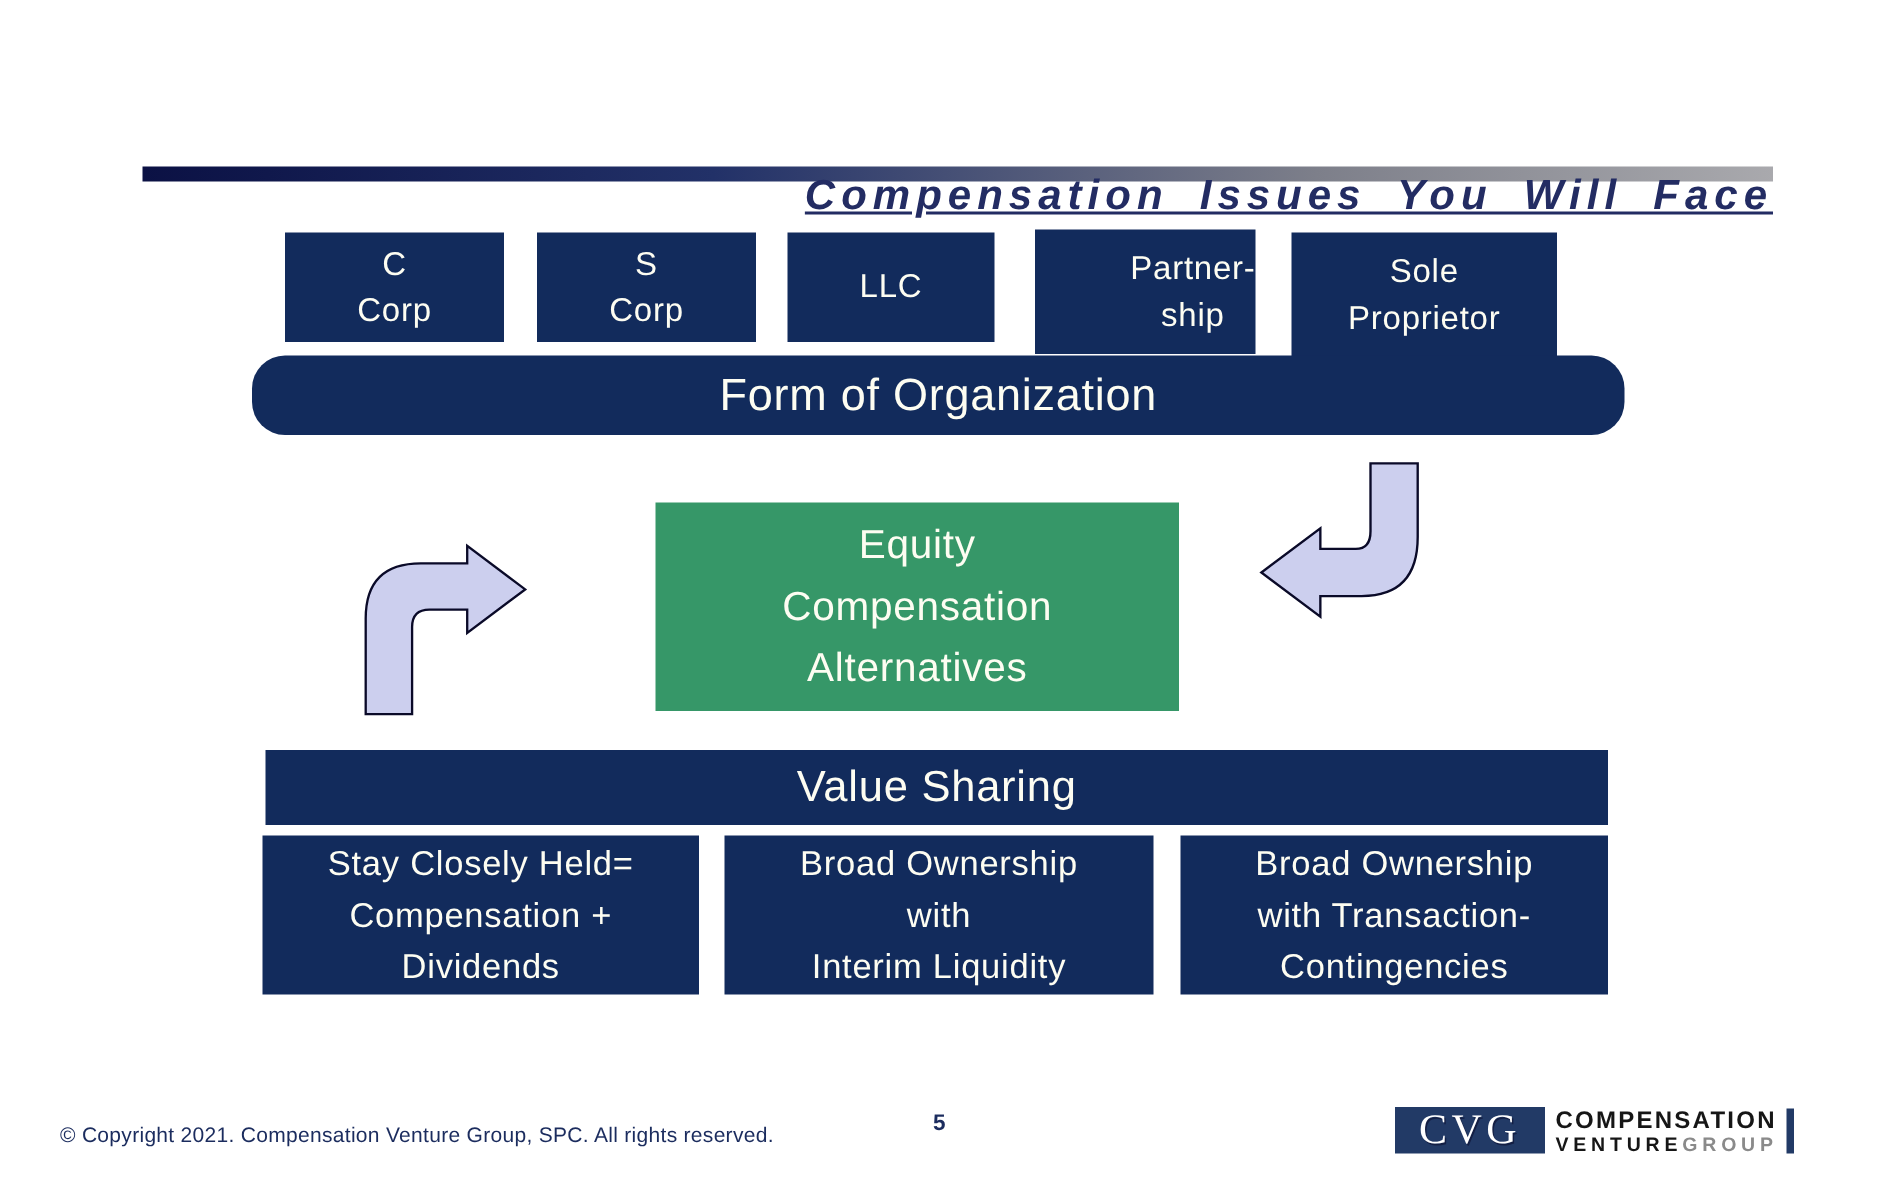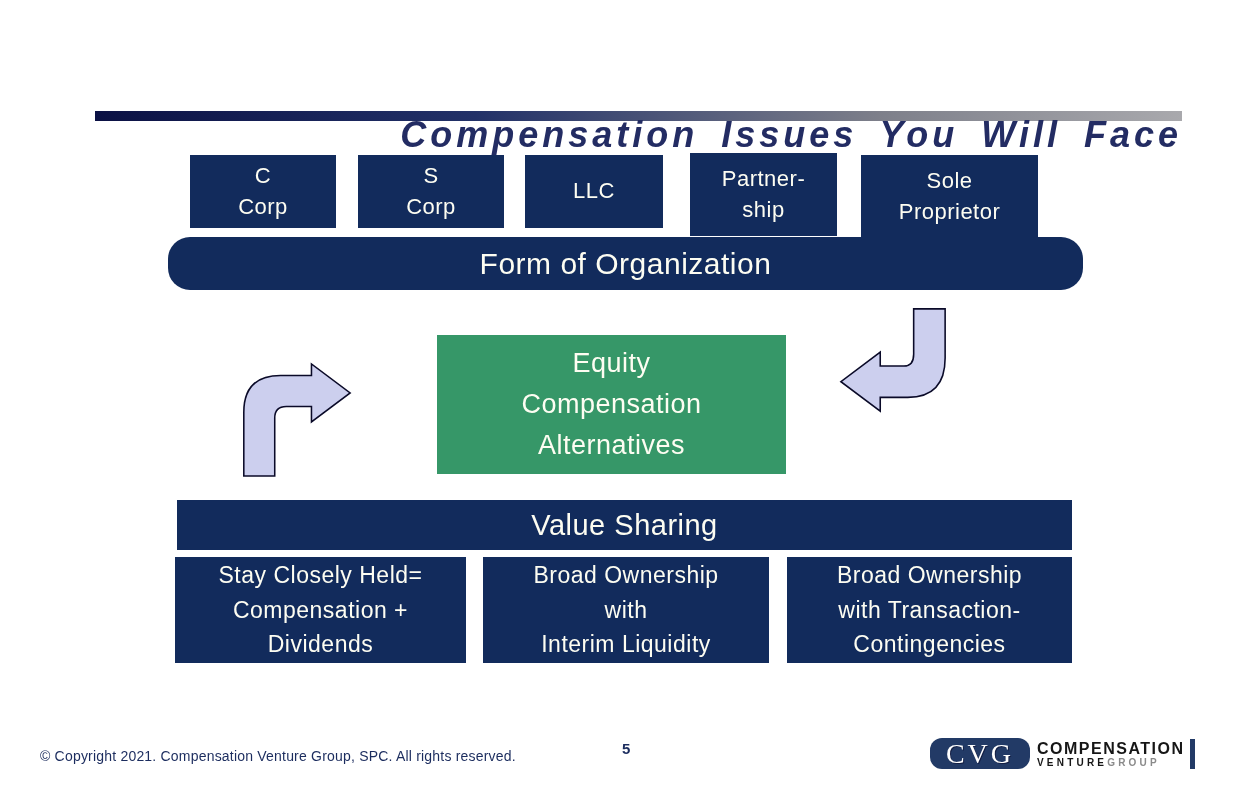--- a/index.html
+++ b/index.html
@@ -12,39 +12,40 @@
   }
   
   .accent-bar{
     position:absolute;left:95px;top:111px;width:1087px;height:10px;
     background:linear-gradient(to right,#0B1144 0%,#223168 35%,#7d7f8a 72%,#a9a9ad 100%);
   }
   
   .slide-title{
     position:absolute;top:114px;left:0;right:76px;margin:0;
     text-align:right;
-    font-size:36px;font-weight:bold;font-style:italic;
+    font-size:28px;font-weight:bold;font-style:italic;
     letter-spacing:4px;word-spacing:9px;
     color:#232C63;
     white-space:nowrap;
+    text-decoration:underline;
   }
   
   .navy-box{
     position:absolute;
     background:#122B5C;
     color:#FDFDF2;
     display:flex;align-items:center;justify-content:center;
     text-align:center;
   }
   .navy-box .lbl{white-space:pre-line;letter-spacing:0.5px;}
   
   .box-ccorp {left:190px;top:155px;width:146px;height:73px;font-size:22px;line-height:1.4;}
   .box-scorp {left:358px;top:155px;width:146px;height:73px;font-size:22px;line-height:1.4;}
   .box-llc   {left:525px;top:155px;width:138px;height:73px;font-size:22px;line-height:1.4;}
-  .box-partner{left:690px;top:153px;width:147px;height:83px;font-size:22px;line-height:1.4;}
+  .box-partner{left:690px;top:153px;width:147px;height:83px;font-size:22px;line-height:1.4;justify-content:flex-end;}
   .box-sole  {left:861px;top:155px;width:177px;height:83px;font-size:22px;line-height:1.4;}
   
   .bar-form  {left:168px;top:237px;width:915px;height:53px;font-size:30px;letter-spacing:1px;border-radius:22px;}
   .bar-value {left:177px;top:500px;width:895px;height:50px;font-size:29px;letter-spacing:1px;}
   
   .equity-box{
     position:absolute;left:437px;top:335px;width:349px;height:139px;
     background:#369768;color:#FDFDF2;
     display:flex;align-items:center;justify-content:center;text-align:center;
     font-size:27px;line-height:1.53;
@@ -68,27 +69,26 @@
     font-size:15px;font-weight:bold;color:#1B2C5E;
   }
   
   .logo{position:absolute;left:930px;top:738px;height:34px;display:flex;align-items:stretch;}
   .logo-mark{
     width:100px;height:31px;background:#223A66;
     color:#ffffff;font-family:"Liberation Serif", serif;
     font-size:28px;letter-spacing:3px;
     display:flex;align-items:center;justify-content:center;
     text-shadow:1px 1px 0 rgba(10,10,40,0.55);
-    border-radius:12px;
   }
   .logo-text{margin-left:7px;display:flex;flex-direction:column;justify-content:center;}
   .logo-line1{
     font-size:16px;font-weight:bold;letter-spacing:1.5px;color:#161616;line-height:1.0;
   }
-  .logo-line2{font-size:10px;font-weight:bold;letter-spacing:3.2px;line-height:1.15;}
+  .logo-line2{font-size:13px;font-weight:bold;letter-spacing:3.2px;line-height:1.15;}
   .logo-line2 .venture{color:#161616;}
   .logo-line2 .group{color:#8a8a8a;}
   .logo-endbar{width:5px;height:30px;background:#223A66;margin-left:6px;align-self:flex-start;margin-top:1px;}
 </style>
 </head>
 <body>
 
 <div class="slide">
 
   <div class="accent-bar"></div>

